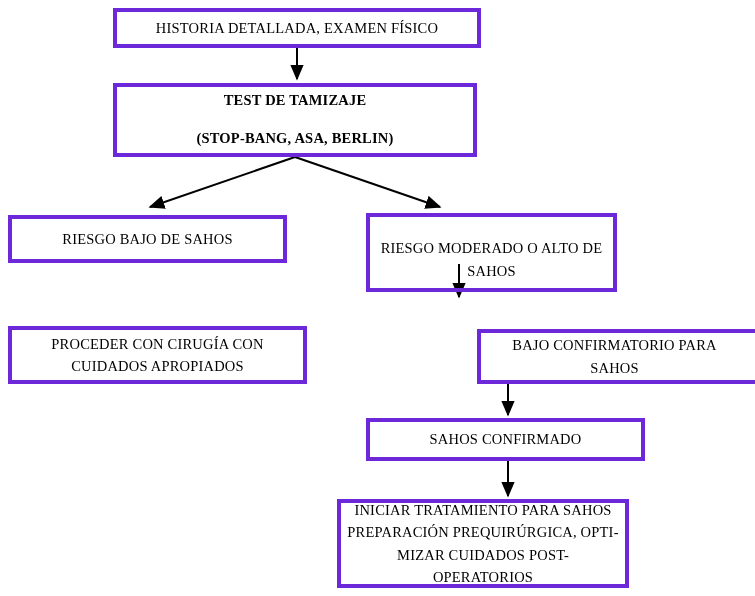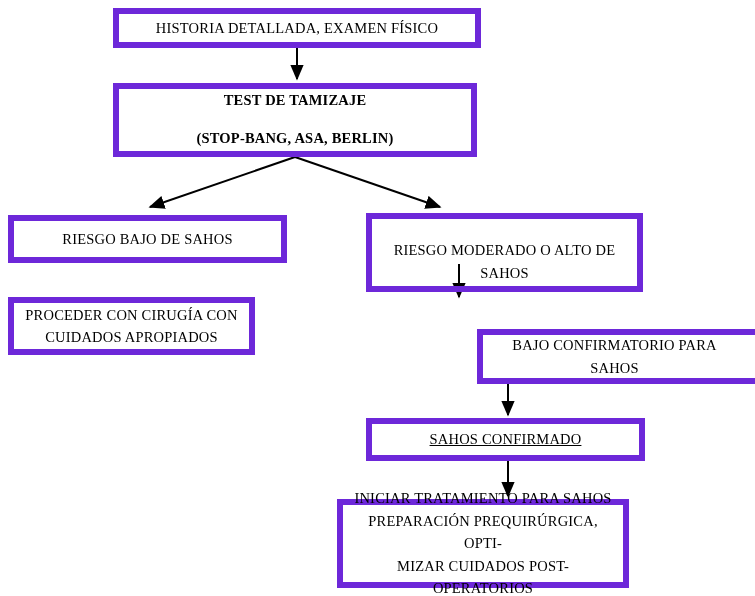--- a/index.html
+++ b/index.html
@@ -12,21 +12,21 @@
     position: relative;
     width: 755px;
     height: 596px;
     background: #ffffff;
     overflow: hidden;
     font-family: "Liberation Serif", "DejaVu Serif", serif;
   }
   .node {
     position: absolute;
     box-sizing: border-box;
-    border: 6px solid #6d28d9;
+    border: 4px solid #6d28d9;
     background: transparent;
     display: flex;
     align-items: center;
     justify-content: center;
     text-align: center;
     color: #000000;
     font-size: 14.5px;
     line-height: 1.55;
     letter-spacing: 0.2px;
     padding: 2px 6px;
@@ -81,33 +81,33 @@
 
   <div class="node spaced" style="left:113px; top:83px; width:364px; height:74px;">
     <div class="lines">TEST DE TAMIZAJE
 (STOP-BANG, ASA, BERLIN)</div>
   </div>
 
   <div class="node" style="left:8px; top:215px; width:279px; height:48px;">
     <div class="lines">RIESGO BAJO DE SAHOS</div>
   </div>
 
-  <div class="node" style="left:366px; top:213px; width:277px; height:79px; align-items:flex-end; padding-top:16px;">
+  <div class="node" style="left:366px; top:213px; width:251px; height:79px; align-items:center; padding-top:16px;">
     <div class="lines">RIESGO MODERADO O ALTO DE SAHOS</div>
   </div>
 
-  <div class="node" style="left:8px; top:297px; width:247px; height:58px;">
+  <div class="node" style="left:8px; top:326px; width:299px; height:58px;">
     <div class="lines">PROCEDER CON CIRUGÍA CON CUIDADOS APROPIADOS</div>
   </div>
 
   <div class="node" style="left:477px; top:329px; width:285px; height:55px;">
     <div class="lines" style="padding-right:10px;">BAJO CONFIRMATORIO PARA SAHOS</div>
   </div>
 
-  <div class="node" style="left:366px; top:418px; width:279px; height:43px;text-decoration:underline;">
+  <div class="node" style="left:366px; top:418px; width:279px; height:43px;">
     <div class="lines">SAHOS CONFIRMADO</div>
   </div>
 
   <div class="node" style="left:337px; top:499px; width:292px; height:89px;">
     <div class="lines">INICIAR TRATAMIENTO PARA SAHOS PREPARACIÓN PREQUIRÚRGICA, OPTI-
 MIZAR CUIDADOS POST-OPERATORIOS</div>
   </div>
 
 </div>
 

